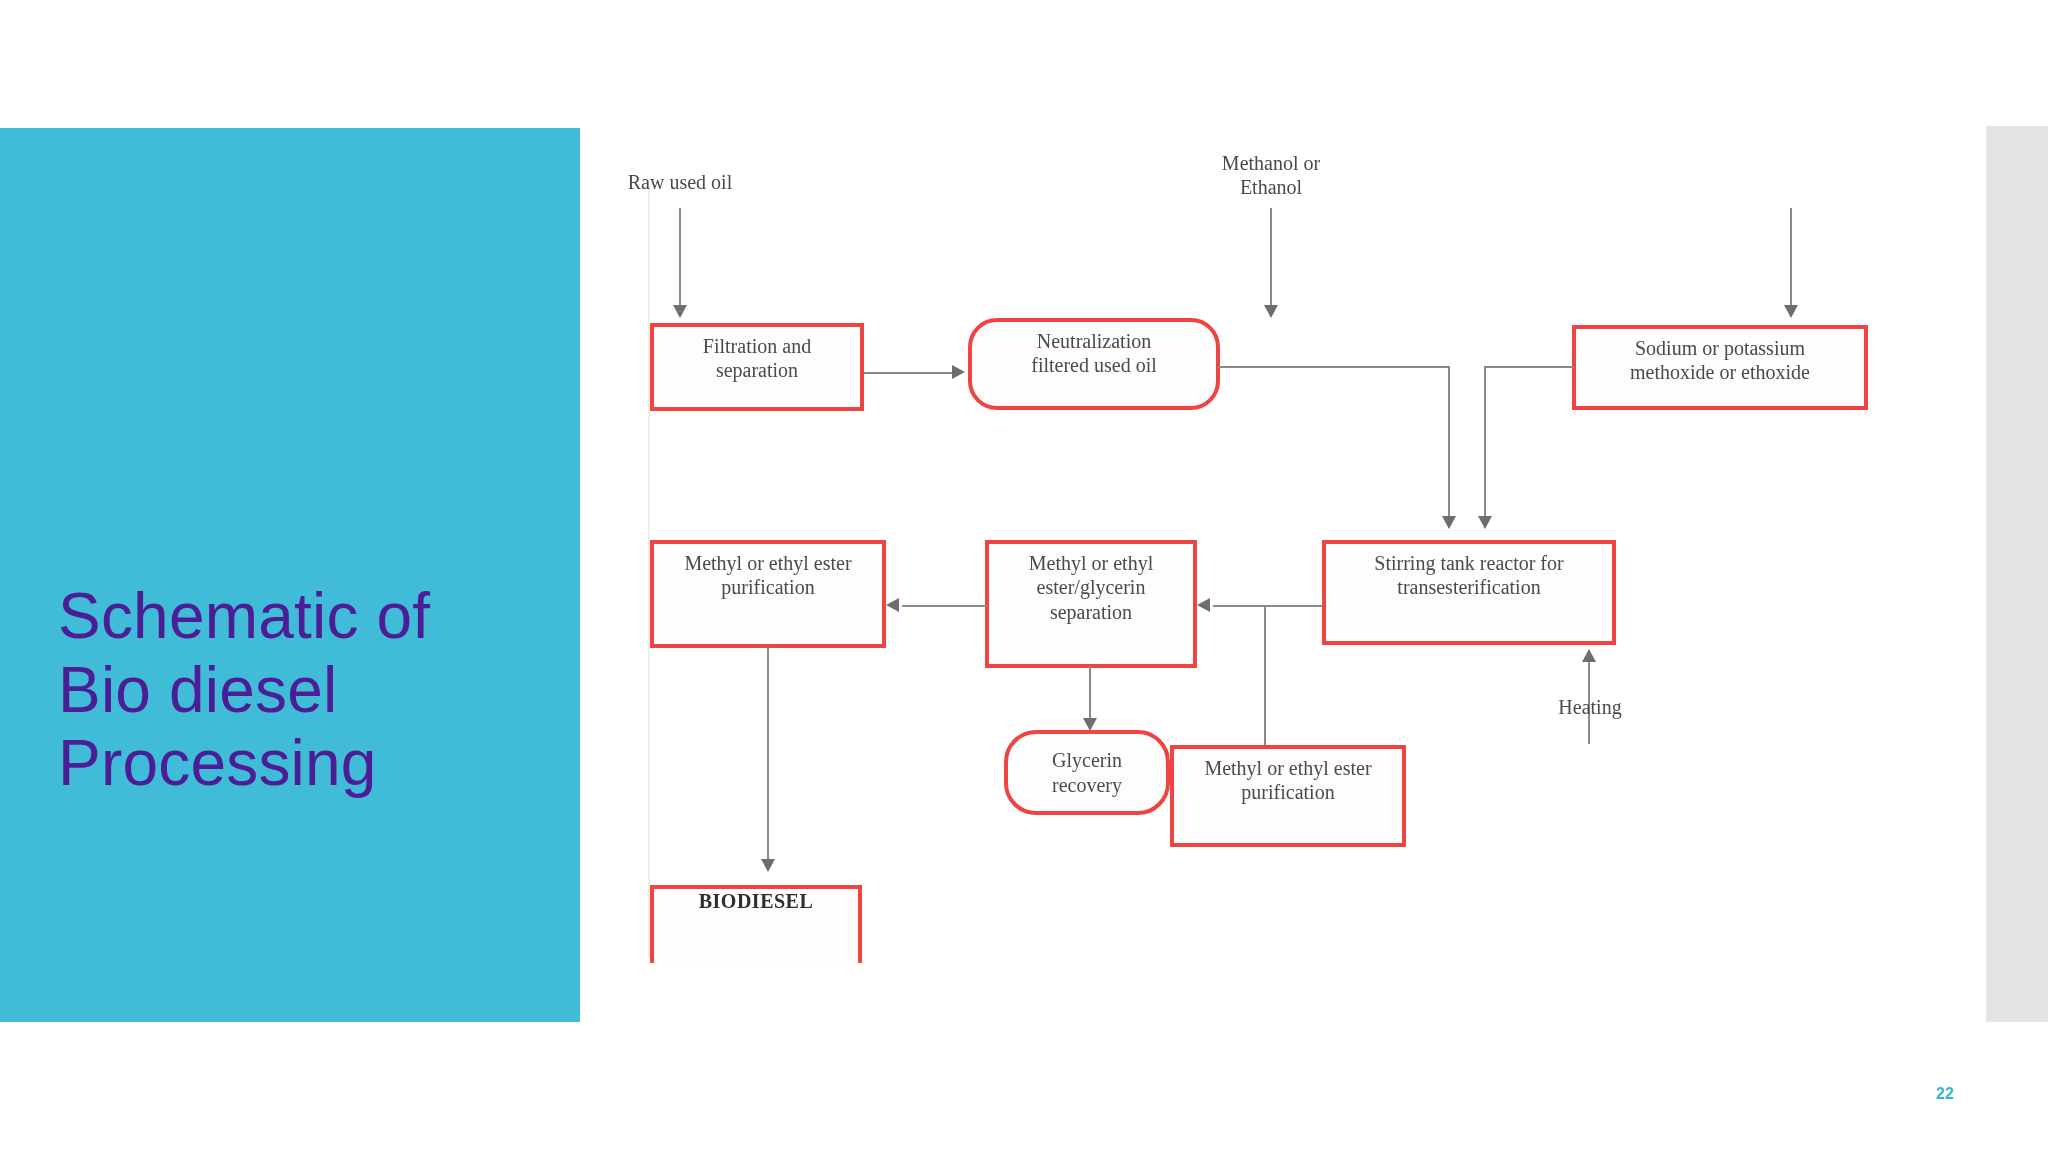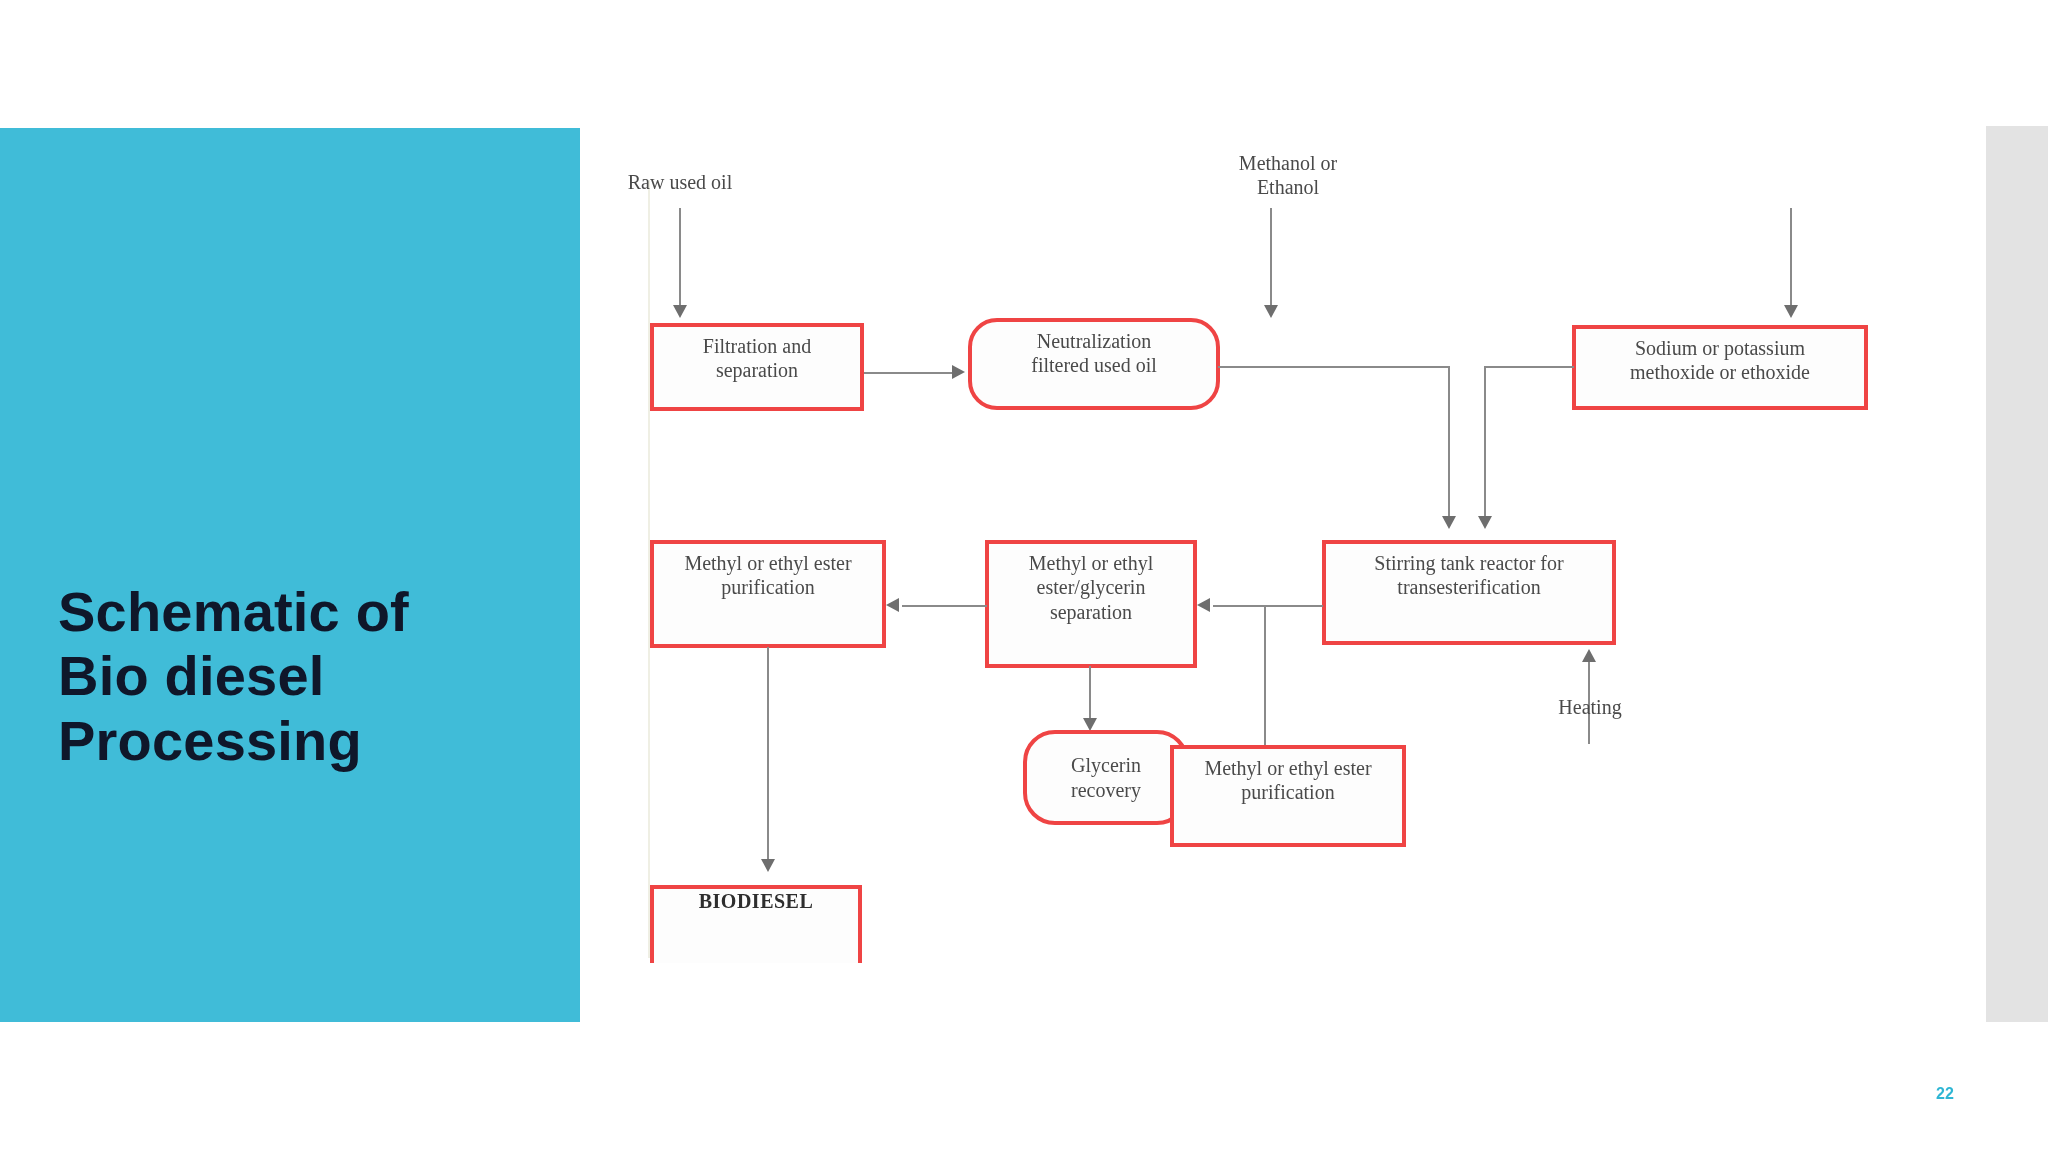--- a/index.html
+++ b/index.html
@@ -17,24 +17,24 @@
   .title-panel{
     position:absolute;
     left:0px; top:128px;
     width:580px; height:894px;
     background:#40bcd8;
   }
   .title-text{
     position:absolute;
     left:58px; top:452px;
     width:470px;
-    color:#0f172a;
-    font-size:56px;
+    color:#4c1d95;
+    font-size:64px;
     line-height:1.15;
-    font-weight:700;
+    font-weight:400;
     letter-spacing:0.2px;
     white-space:pre-line;
   }
 
   
   .right-bar{
     position:absolute;
     left:1986px; top:126px;
     width:62px; height:896px;
     background:#e3e3e3;
@@ -132,21 +132,21 @@
   <div class="right-bar"></div>
 
   <div class="page-number">22</div>
 
   <div class="diagram">
 
     <div class="scan-line"></div>
 
     <div class="free-label" style="left:-40px; top:20px; width:240px;">Raw used oil</div>
 
-    <div class="free-label" style="left:583px; top:1px; width:210px;">Methanol or
+    <div class="free-label" style="left:566px; top:1px; width:210px;">Methanol or
 Ethanol</div>
 
 
     <div class="conn v" style="left:79px; top:58px; height:100px;"></div>
     <div class="arrow arrow-down" style="left:73px; top:155px;"></div>
 
     <div class="conn v" style="left:670px; top:58px; height:100px;"></div>
     <div class="arrow arrow-down" style="left:664px; top:155px;"></div>
 
     <div class="conn v" style="left:1190px; top:58px; height:100px;"></div>
@@ -189,21 +189,21 @@
     <div class="conn h" style="left:302px; top:455px; width:85px;"></div>
     <div class="arrow arrow-left" style="left:286px; top:448px;"></div>
 
     <div class="conn v" style="left:489px; top:516px; height:56px;"></div>
     <div class="arrow arrow-down" style="left:483px; top:568px;"></div>
 
     <div class="conn v" style="left:988px; top:512px; height:82px;"></div>
     <div class="arrow arrow-up" style="left:982px; top:499px;"></div>
     <div class="free-label" style="left:930px; top:545px; width:120px;">Heating</div>
 
-    <div class="node mid" style="left:423px; top:580px; width:166px; height:95px;border-radius:32px;">Glycerin
+    <div class="node mid" style="left:404px; top:580px; width:166px; height:85px;border-radius:32px;">Glycerin
 recovery</div>
 
     <div class="node" style="left:570px; top:595px; width:236px; height:102px;">Methyl or ethyl ester
 purification</div>
 
     <div class="conn v" style="left:167px; top:497px; height:215px;"></div>
     <div class="arrow arrow-down" style="left:161px; top:709px;"></div>
 
     <div class="node bold mid" style="left:50px; top:735px; width:212px; height:78px; border-bottom:none; padding-top:0; align-items:flex-start;">BIODIESEL</div>
 

